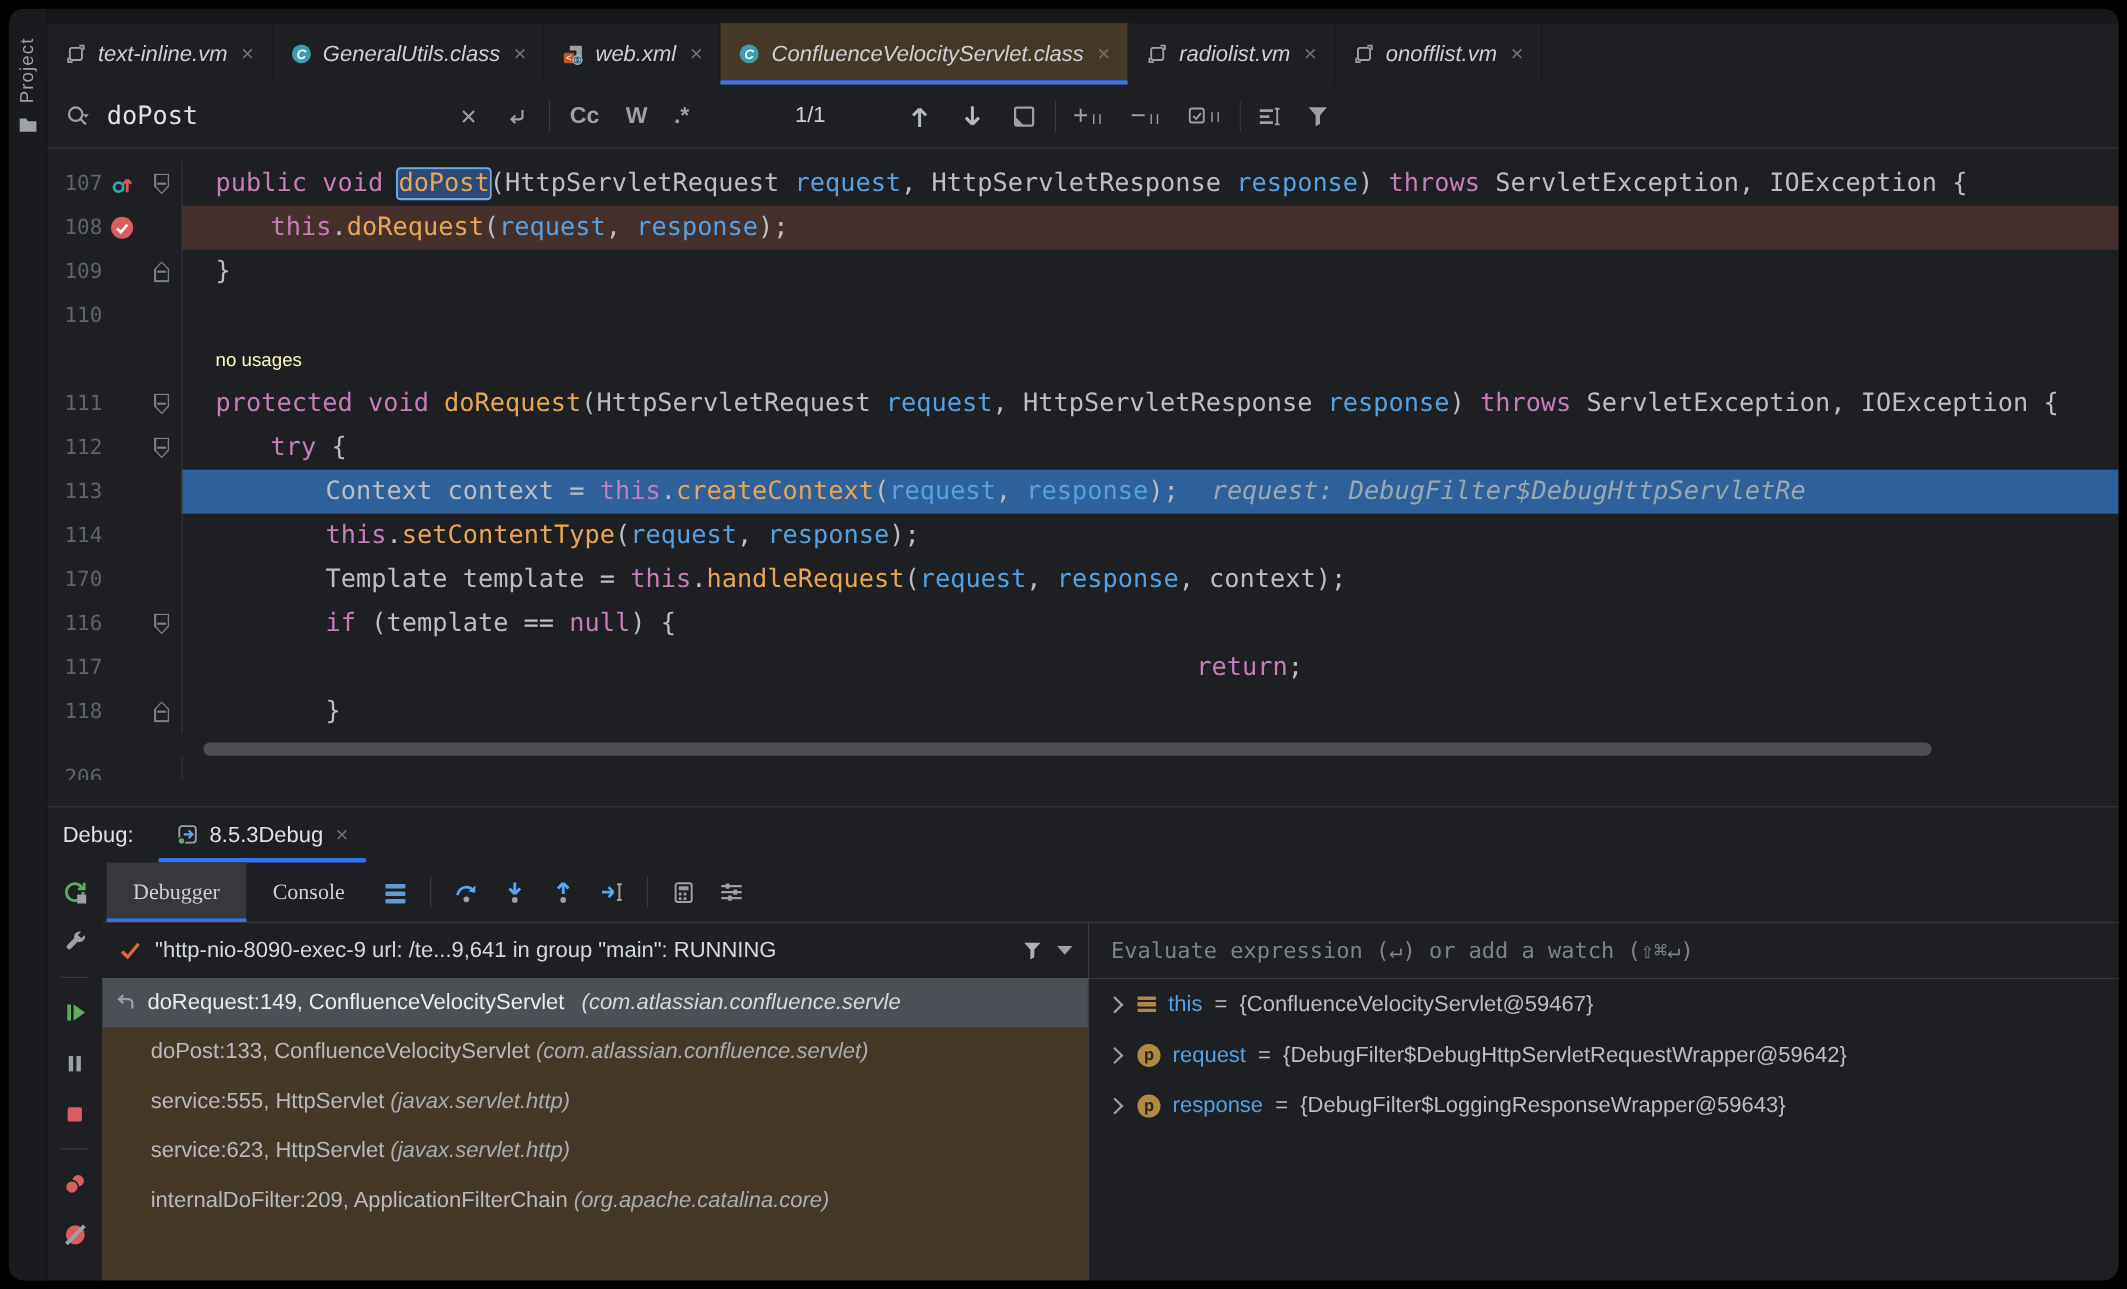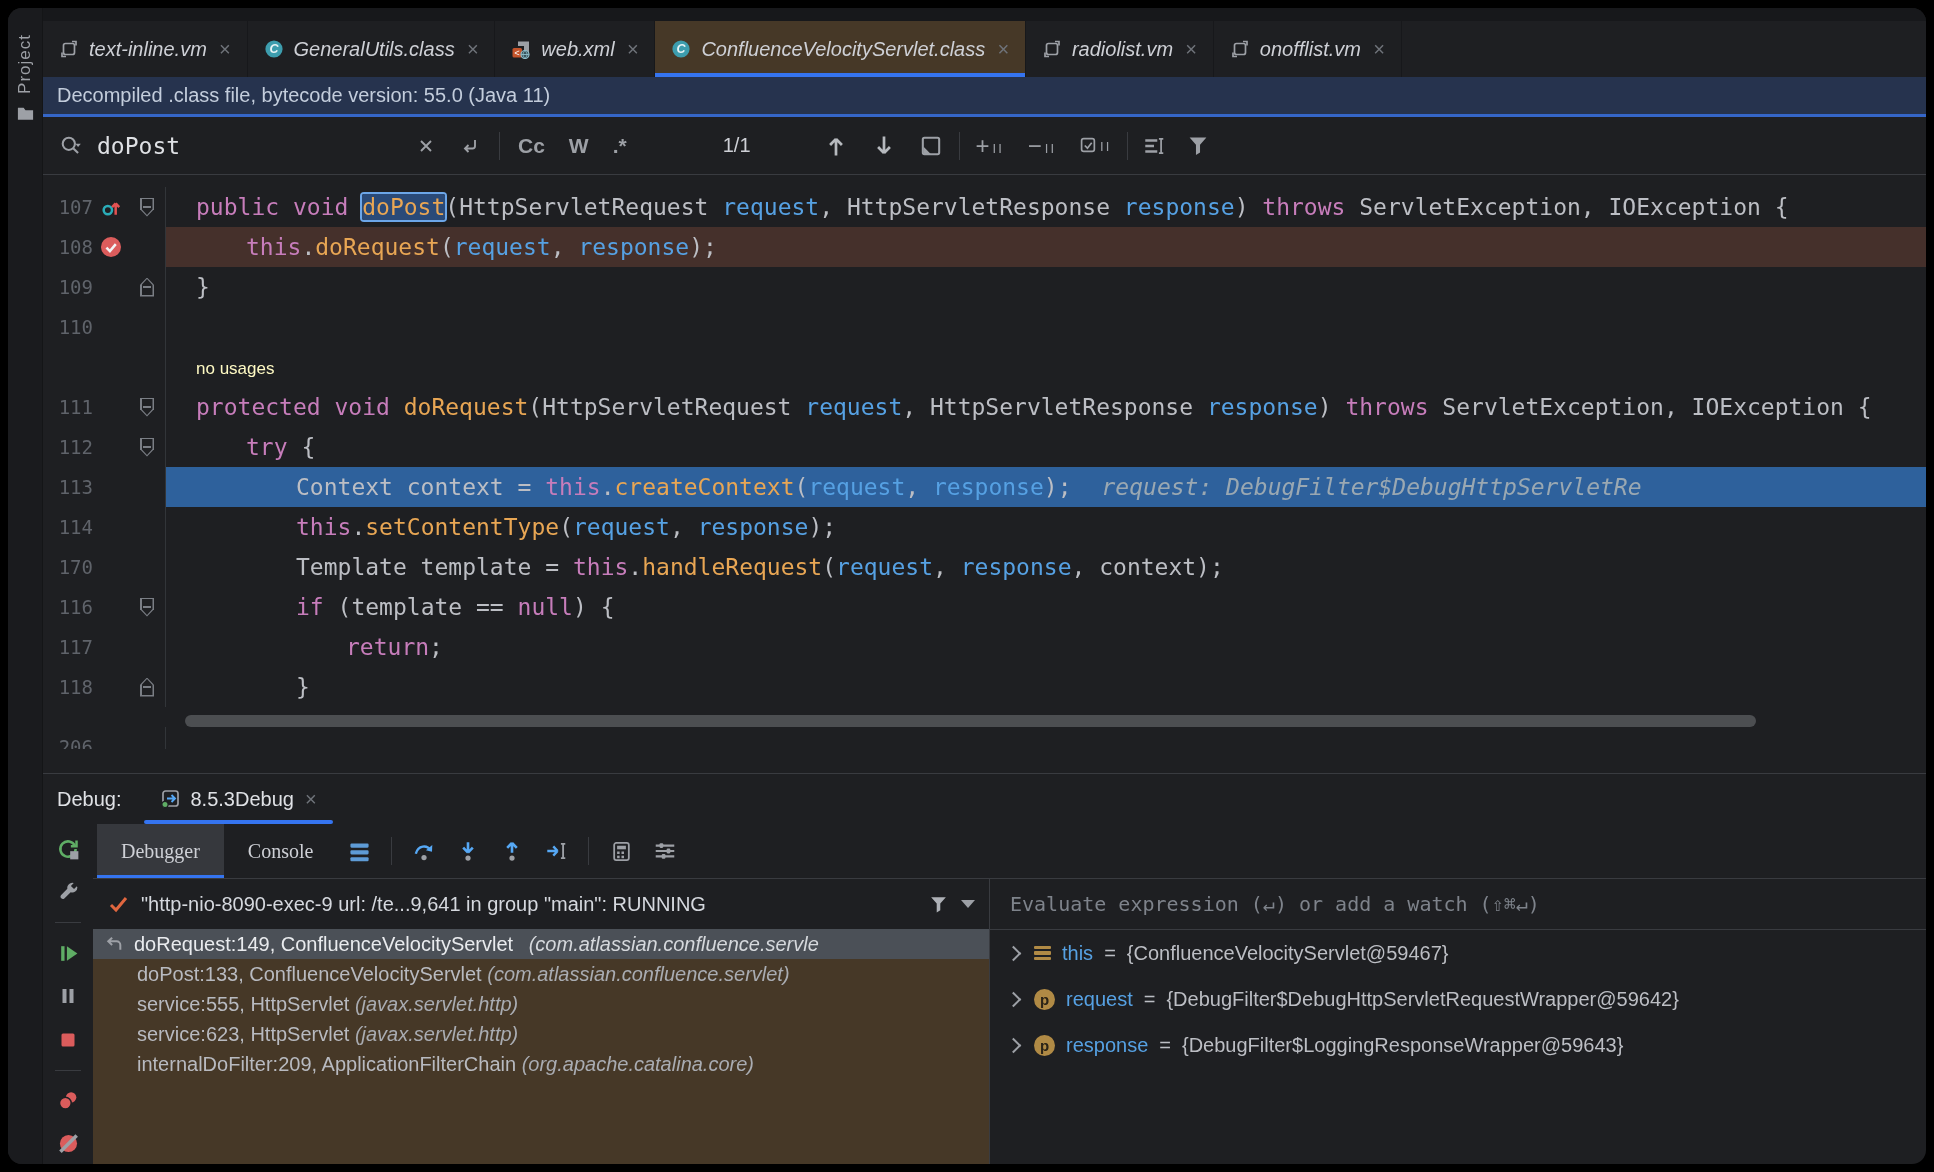--- a/index.html
+++ b/index.html
@@ -69,21 +69,21 @@
   .dtab.active{background:#36383D;}
   .dtab.active:after{content:"";position:absolute;left:0;right:0;bottom:0;height:3px;background:#3574F0;}
   .tic{width:44px;display:flex;align-items:center;justify-content:center;}
   .tsep{width:1px;height:28px;background:#393B40;align-self:center;margin:0 10px;}
   .dbg-panels{flex:1;display:flex;min-height:0;}
   .frames{width:896px;flex:none;display:flex;flex-direction:column;border-right:1px solid #393B40;min-width:0;}
   .thread-row{height:50px;flex:none;display:flex;align-items:center;gap:12px;padding:0 14px;}
   .thread-text{color:#D5D8DE;font-size:20px;white-space:pre;overflow:hidden;flex:1;}
   .caret-down{width:0;height:0;border-left:7px solid transparent;border-right:7px solid transparent;border-top:8px solid #9DA0A6;}
   .frames-list{flex:1;background:#463827;overflow:hidden;}
-  .frame{height:30px;display:flex;align-items:center;padding-left:44px;color:#B8BAC0;font-size:20px;white-space:pre;overflow:hidden;}
+  .frame{height:45px;display:flex;align-items:center;padding-left:44px;color:#B8BAC0;font-size:20px;white-space:pre;overflow:hidden;}
   .frame .pkg{font-style:italic;color:#A9ACB2;}
   .frame.selected{background:#4B5057;color:#E9EBEE;padding-left:10px;gap:10px;}
   .frame.selected .pkg{color:#D5D8DC;}
   .vars{flex:1;display:flex;flex-direction:column;min-width:0;}
   .watch-row{height:50px;flex:none;display:flex;align-items:center;padding:0 20px;border-bottom:1px solid #393B40;color:#7E838B;font-family:"DejaVu Sans Mono","DejaVu Sans",monospace;font-size:20px;white-space:pre;overflow:hidden;}
   .var-row{height:46px;display:flex;align-items:center;padding-left:18px;gap:11px;font-size:20px;white-space:pre;overflow:hidden;}
   .chev{width:9px;height:9px;border-right:2px solid #9DA0A6;border-top:2px solid #9DA0A6;transform:rotate(45deg);flex:none;margin-right:4px;}
   .vname{color:#56A1E3;}
   .veq{color:#BCBEC4;}
   .vval{color:#BCBEC4;}
@@ -164,23 +164,20 @@
           <span>
             <svg viewBox="0 0 20 20" width="20" height="20">
               <rect x="4.5" y="4.5" width="11" height="11" rx="2" fill="none" stroke="#9DA0A6" stroke-width="1.7"></rect>
               <path d="M7 17.5 H3 V13.5 M13 2.5 H17 V6.5" fill="none" stroke="#9DA0A6" stroke-width="1.7"></path>
             </svg>
           </span>
           <span>onofflist.vm</span>
           <span class="tclose">×</span>
         </div>
       </div>
-    <div class="notif">
-      <span>Decompiled .class file, bytecode version: 55.0 (Java 11)</span>
-    </div>
     <div class="searchbar" id="searchbar">
         <span style="display:flex;align-items:center;">
           <svg viewBox="0 0 22 22" width="24" height="24">
             <circle cx="9" cy="9" r="5.6" fill="none" stroke="#9DA0A6" stroke-width="1.9"></circle>
             <path d="M13.2 13.2 l4.3 4.3" stroke="#9DA0A6" stroke-width="1.9"></path>
             <path d="M16 8 l5 0 -2.5 3 z" fill="#9DA0A6" transform="translate(-1,1)"></path>
           </svg>
         </span>
         <span class="query">doPost</span>
         <span>
@@ -374,21 +371,21 @@
                 </div>
               </div>
               <div class="code" style="padding-left: 130px;"><span class="tok-k">if </span><span class="tok-t">(template == </span><span class="tok-k">null</span><span class="tok-t">) {</span></div>
             </div>
           </div>
           <div class="row">
             <div class="ln">117</div>
             <div class="gicon"></div>
             <div class="rowbody">
               <div class="foldcell"></div>
-              <div class="code" style="padding-left: 180px;"><span class="tok-k">return</span><span class="tok-t">;</span></div>
+              <div class="code" style="padding-left: 180px; text-align: center;"><span class="tok-k">return</span><span class="tok-t">;</span></div>
             </div>
           </div>
           <div class="row">
             <div class="ln">118</div>
             <div class="gicon"></div>
             <div class="rowbody">
               <div class="foldcell">
                 <div class="fold fend">
                   <div class="o"></div>
                   <div class="n"></div>

